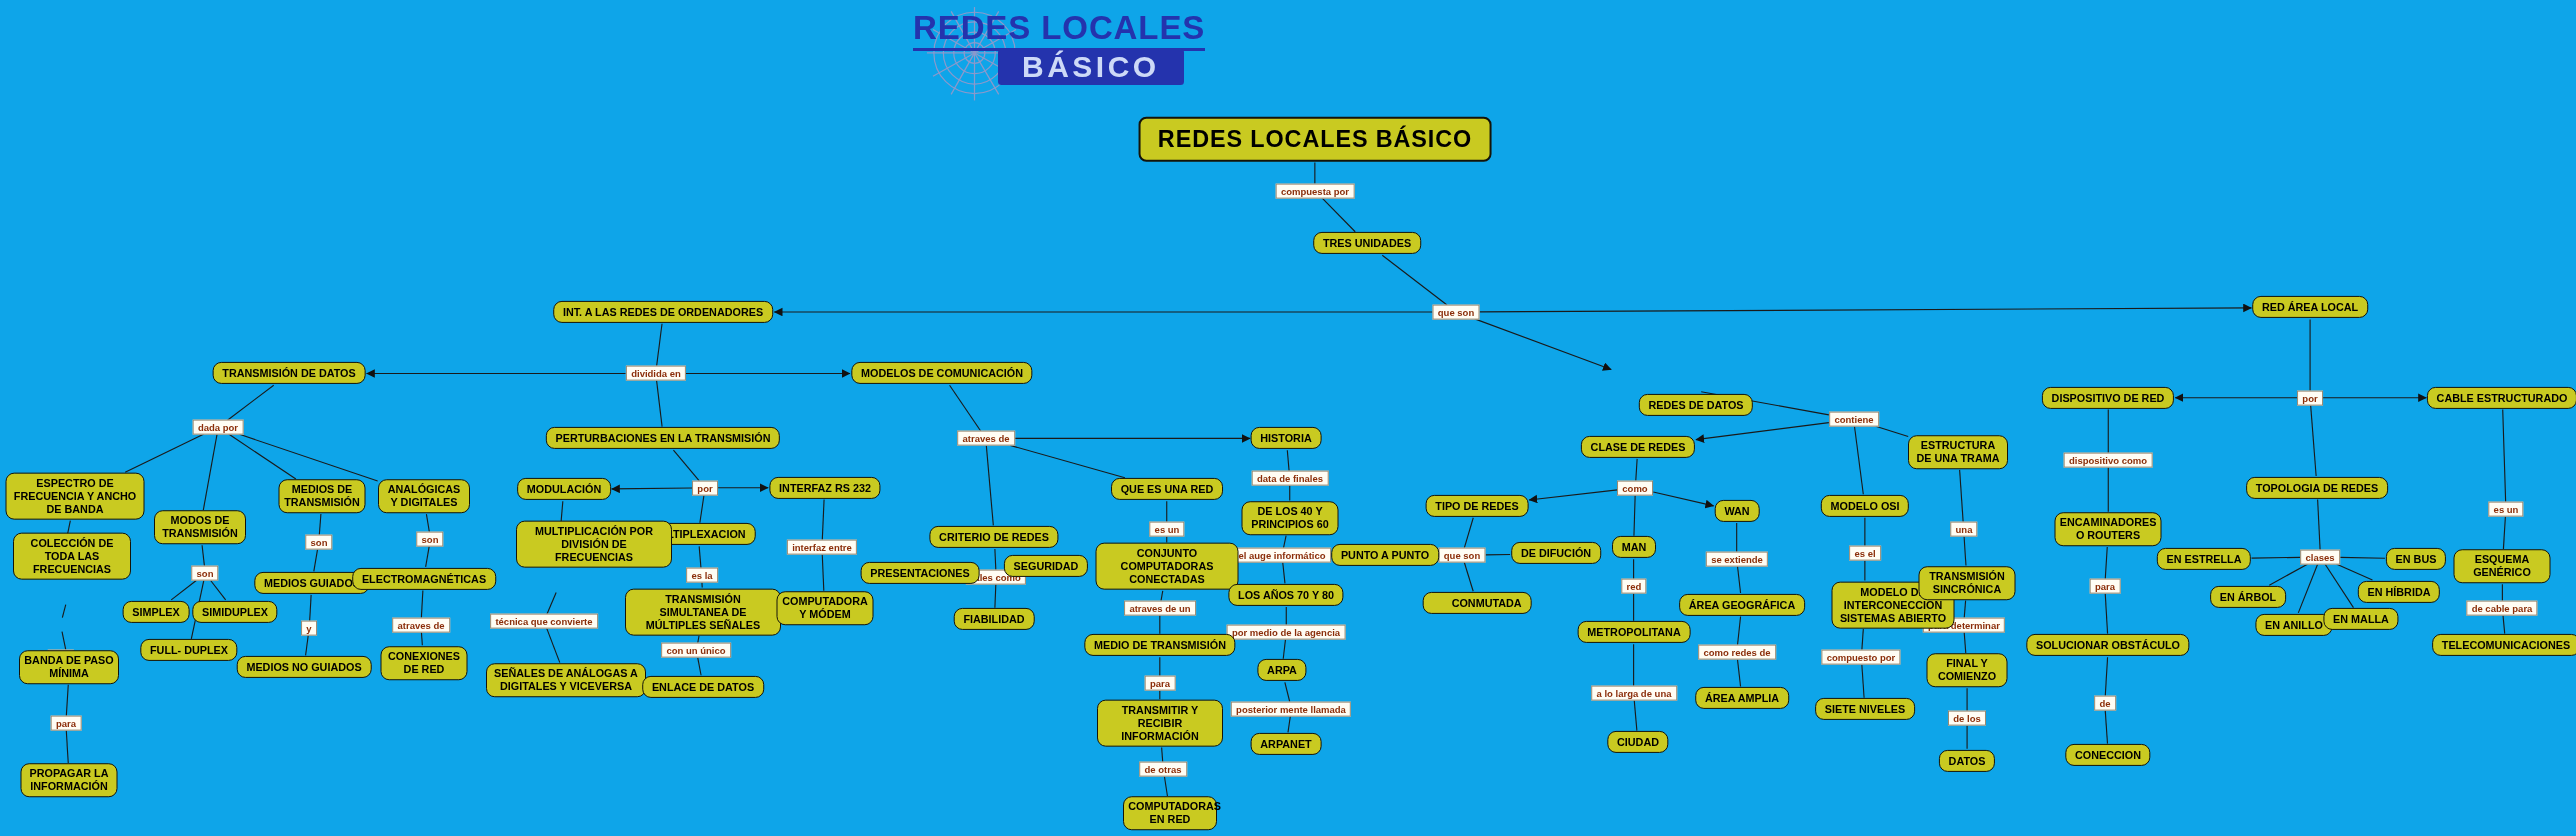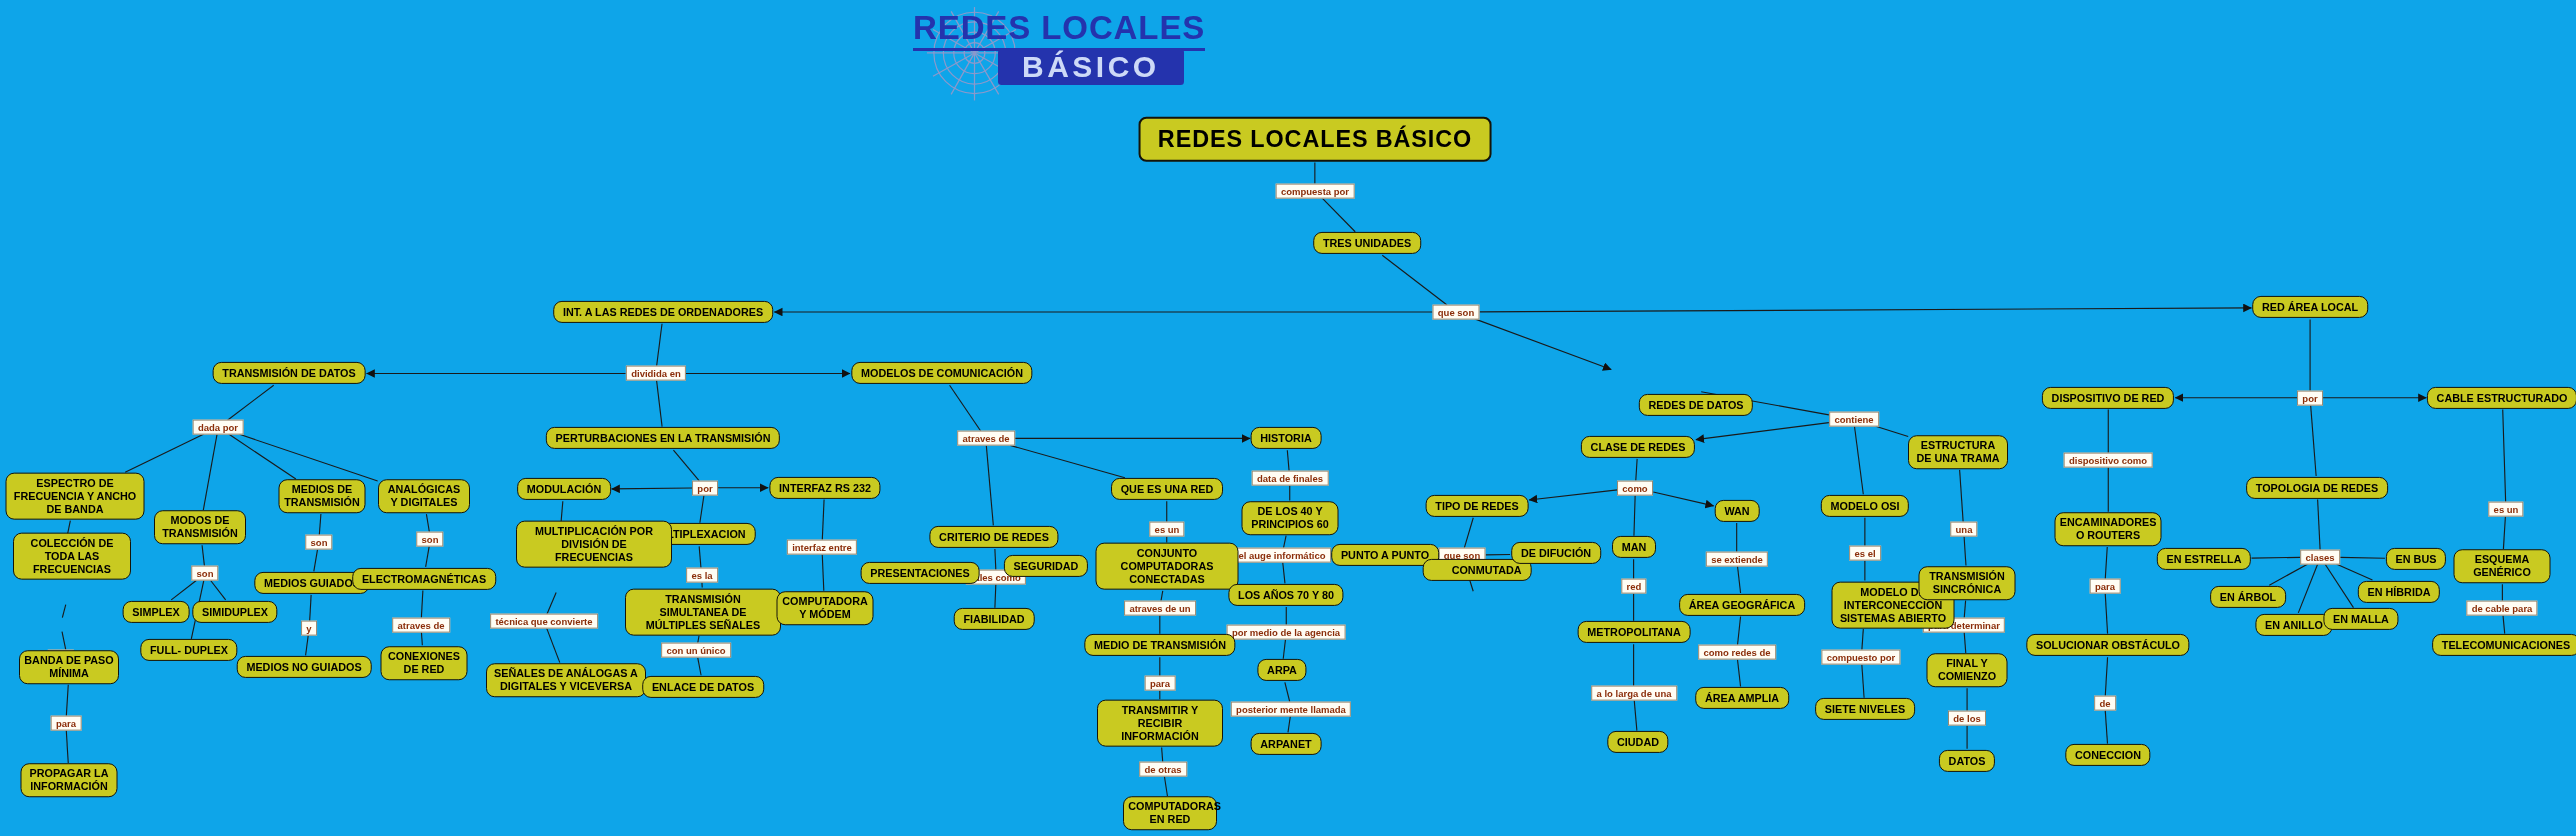--- a/index.html
+++ b/index.html
@@ -243,21 +243,21 @@
     <div class="concept" id="n-medio-transmision" style="left: 1160px; top: 645px;">MEDIO DE TRANSMISIÓN</div>
     <div class="concept wrap" id="n-transmitir-recibir" style="left: 1160px; top: 723px; width: 126px;">TRANSMITIR Y RECIBIR INFORMACIÓN</div>
     <div class="concept wrap" id="n-computadoras-red" style="left: 1170px; top: 813px; width: 94px;">COMPUTADORAS EN RED</div>
     <div class="concept" id="n-historia" style="left: 1286px; top: 438px;">HISTORIA</div>
     <div class="concept wrap" id="n-de-los-50" style="left: 1290px; top: 518px; width: 97px;">DE LOS 40 Y PRINCIPIOS  60</div>
     <div class="concept" id="n-anos-70-80" style="left: 1286px; top: 595px;">LOS AÑOS 70  Y  80</div>
     <div class="concept" id="n-arpa" style="left: 1282px; top: 670px;">ARPA</div>
     <div class="concept" id="n-arpanet" style="left: 1286px; top: 744px;">ARPANET</div>
     <div class="concept" id="n-punto-a-punto" style="left: 1385px; top: 555px;">PUNTO A PUNTO</div>
     <div class="concept" id="n-tipo-redes" style="left: 1477px; top: 506px;">TIPO DE REDES</div>
-    <div class="concept" id="n-conmutada" style="left: 1477px; top: 570px; padding-left: 28px;">CONMUTADA</div>
+    <div class="concept" id="n-conmutada" style="left: 1477px; top: 603px; padding-left: 28px;">CONMUTADA</div>
     <div class="concept" id="n-de-difucion" style="left: 1556px; top: 553px;">DE DIFUCIÓN</div>
     <div class="concept" id="n-clase-redes" style="left: 1638px; top: 447px;">CLASE DE REDES</div>
     <div class="concept" id="n-man" style="left: 1634px; top: 547px;">MAN</div>
     <div class="concept" id="n-wan" style="left: 1737px; top: 511px;">WAN</div>
     <div class="concept" id="n-metropolitana" style="left: 1634px; top: 632px;">METROPOLITANA</div>
     <div class="concept" id="n-ciudad" style="left: 1638px; top: 742px;">CIUDAD</div>
     <div class="concept" id="n-area-geografica" style="left: 1742px; top: 605px;">ÁREA GEOGRÁFICA</div>
     <div class="concept" id="n-area-amplia" style="left: 1742px; top: 698px;">ÁREA AMPLIA</div>
     <div class="concept" id="n-modelo-osi" style="left: 1865px; top: 506px;">MODELO OSI</div>
     <div class="concept wrap" id="n-modelo-inter" style="left: 1865px; top: 605px; width: 123px; margin-left: 28px;">MODELO DE INTERCONECCION SISTEMAS ABIERTO</div>

